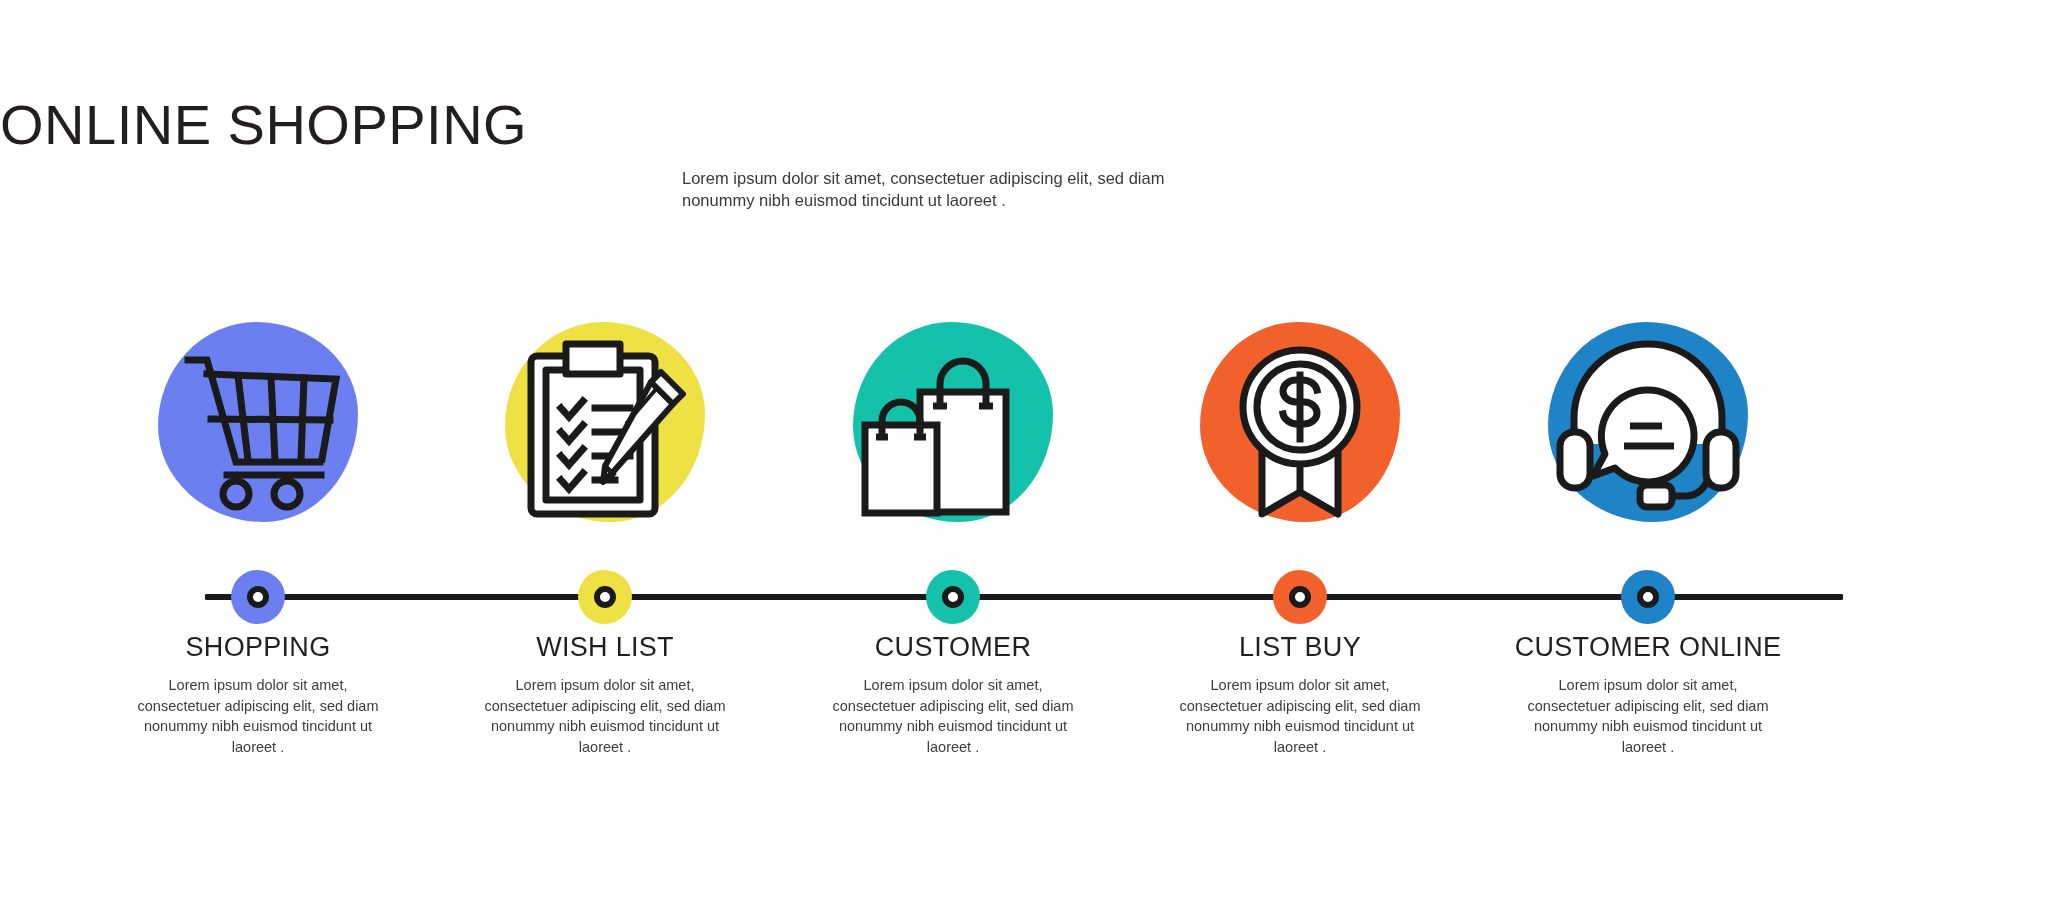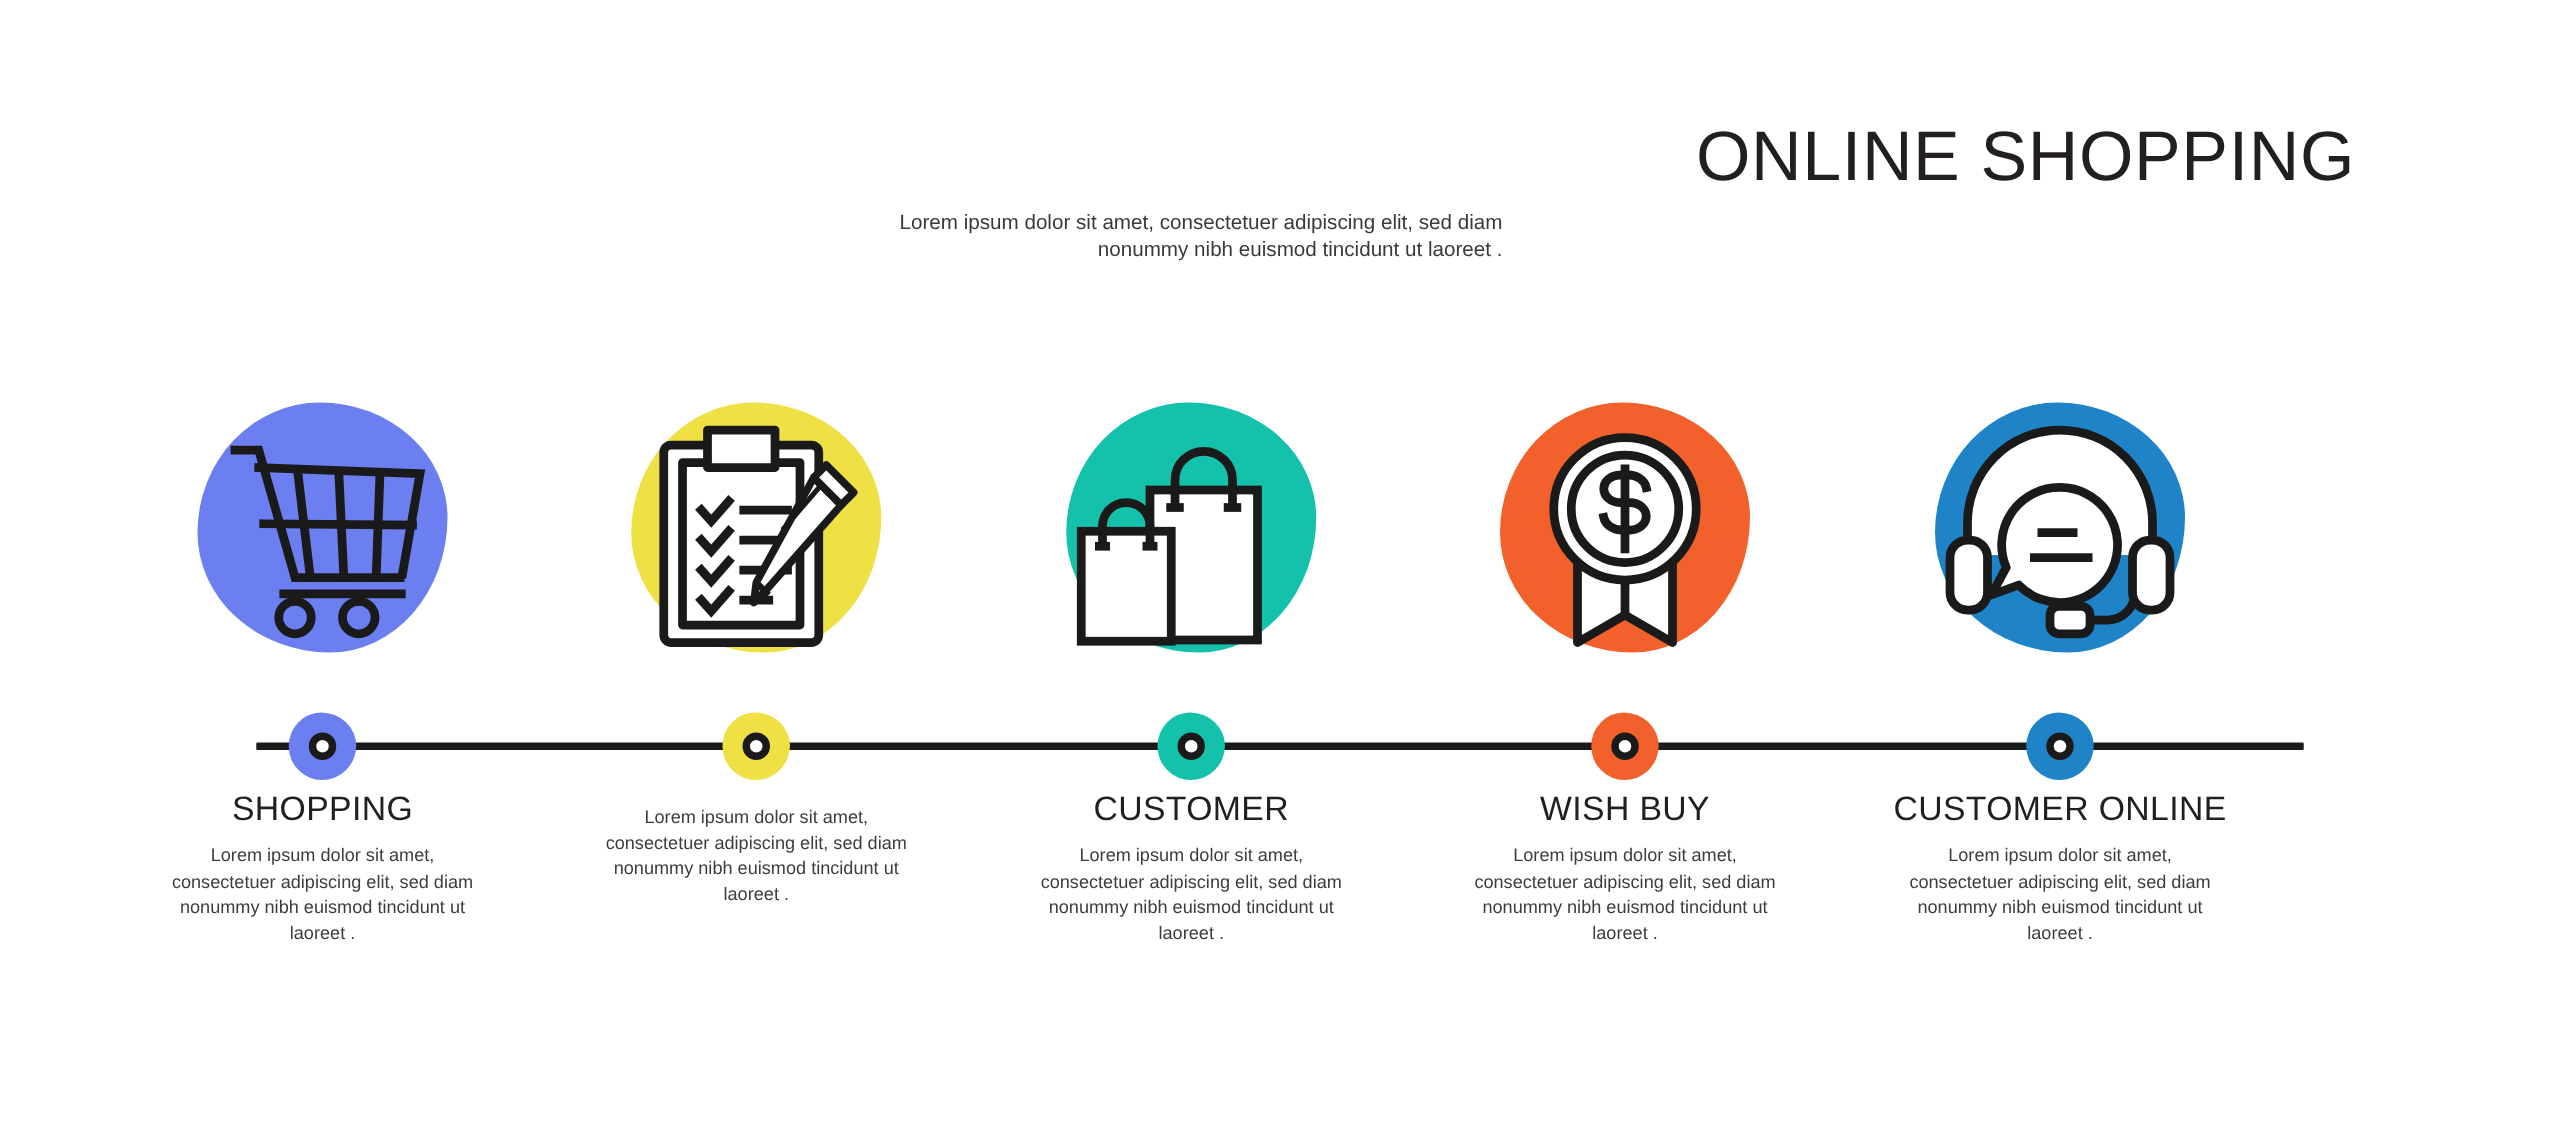--- a/index.html
+++ b/index.html
@@ -15,21 +15,21 @@
     overflow: hidden;
     position: relative;
   }
 
   
   #header {
     position: absolute;
     left: 0;
     top: 96px;
     width: 1884px;
-    text-align: right;
+    text-align: left;
   }
   #title {
     font-size: 56px;
     font-weight: 400;
     letter-spacing: 0.5px;
     color: #231f20;
     line-height: 1.05;
     margin: 0;
     white-space: nowrap;
   }
@@ -205,20 +205,21 @@
         </g>
         <path d="M100 144 L110 154" fill="none" stroke="#1a1a1a" stroke-width="5"></path>
         <path d="M152 66 L121 102" fill="none" stroke="#1a1a1a" stroke-width="4"></path>
       </svg>
     </div>
     <div class="node">
       <div class="halo" style="background: rgb(239, 224, 68);"></div>
       <div class="ring" style="background: rgb(255, 255, 255); border-color: rgb(26, 26, 26);"></div>
     </div>
     <div class="caption">
+      <div class="step-title">WISH LIST</div>
       <div class="step-desc">Lorem ipsum dolor sit amet, consectetuer adipiscing elit, sed diam nonummy nibh euismod tincidunt ut laoreet .</div>
     </div>
   </div>
 
   <div class="col" style="left:783px;">
     <div class="blob-wrap">
       <div class="blob" style="background: rgb(20, 194, 172);"></div>
       <svg class="icon-svg" viewBox="0 0 200 200">
         <g fill="#ffffff" stroke="#1a1a1a" stroke-width="7" stroke-linejoin="miter">
           <rect x="67" y="70" width="86" height="120"></rect>
@@ -256,21 +257,21 @@
           <line x1="100" y1="53" x2="100" y2="117"></line>
           <path d="M117 68 a15 12 0 0 0 -15 -10 h-6 a13 11 0 0 0 0 22 h8 a13 11 0 0 1 0 22 h-6 a15 12 0 0 1 -15 -10"></path>
         </g>
       </svg>
     </div>
     <div class="node">
       <div class="halo" style="background: rgb(242, 96, 44);"></div>
       <div class="ring" style="background: rgb(255, 255, 255); border-color: rgb(26, 26, 26);"></div>
     </div>
     <div class="caption">
-      <div class="step-title">WISH BUY</div>
+      <div class="step-title">LIST BUY</div>
       <div class="step-desc">Lorem ipsum dolor sit amet, consectetuer adipiscing elit, sed diam nonummy nibh euismod tincidunt ut laoreet .</div>
     </div>
   </div>
 
   <div class="col" style="left:1478px;">
     <div class="blob-wrap">
       <div class="blob" style="background: rgb(31, 131, 199);"></div>
       <svg class="icon-svg" viewBox="0 0 200 200">
         <path d="M26 122 L26 96 a74 74 0 0 1 148 0 L174 122" fill="#ffffff" stroke="#1a1a1a" stroke-width="7"></path>
         <path d="M160 120 L160 152 a22 22 0 0 1 -22 22 L118 174" fill="none" stroke="#1a1a1a" stroke-width="7"></path>

